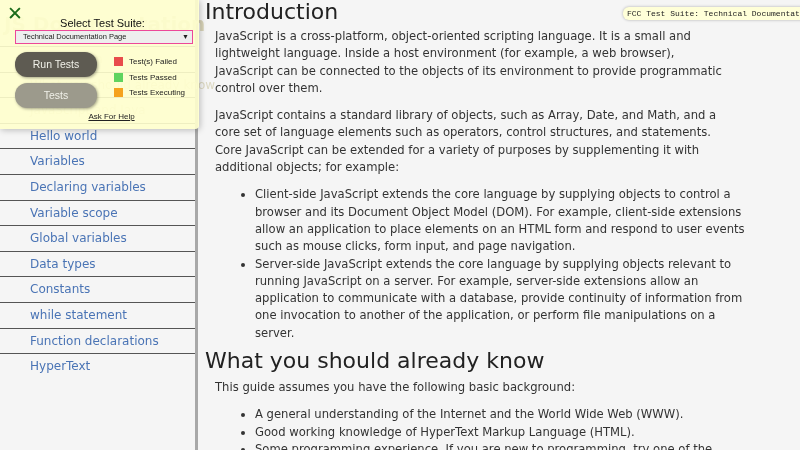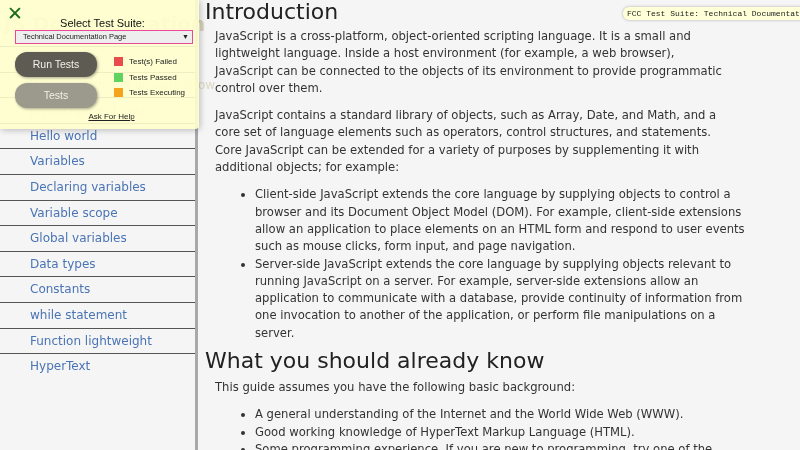--- a/index.html
+++ b/index.html
@@ -160,21 +160,21 @@
     <li class="hidden-behind"><a href="#">What you should already know</a></li>
     <li class="hidden-behind"><a href="#">JavaScript and Java</a></li>
     <li><a href="#">Hello world</a></li>
     <li><a href="#">Variables</a></li>
     <li><a href="#">Declaring variables</a></li>
     <li><a href="#">Variable scope</a></li>
     <li><a href="#">Global variables</a></li>
     <li><a href="#">Data types</a></li>
     <li><a href="#">Constants</a></li>
     <li><a href="#">while statement</a></li>
-    <li><a href="#">Function lightweight</a></li>
+    <li><a href="#">Function declarations</a></li>
     <li><a href="#">HyperText</a></li>
   </ul>
 </nav>
 
 <main id="main">
   <section class="sec sec-intro">
     <h2>Introduction</h2>
     <p>JavaScript is a cross-platform, object-oriented scripting language. It is a small and lightweight language. Inside a host environment (for example, a web browser), JavaScript can be connected to the objects of its environment to provide programmatic control over them.</p>
     <p>JavaScript contains a standard library of objects, such as Array, Date, and Math, and a core set of language elements such as operators, control structures, and statements. Core JavaScript can be extended for a variety of purposes by supplementing it with additional objects; for example:</p>
     <ul>

